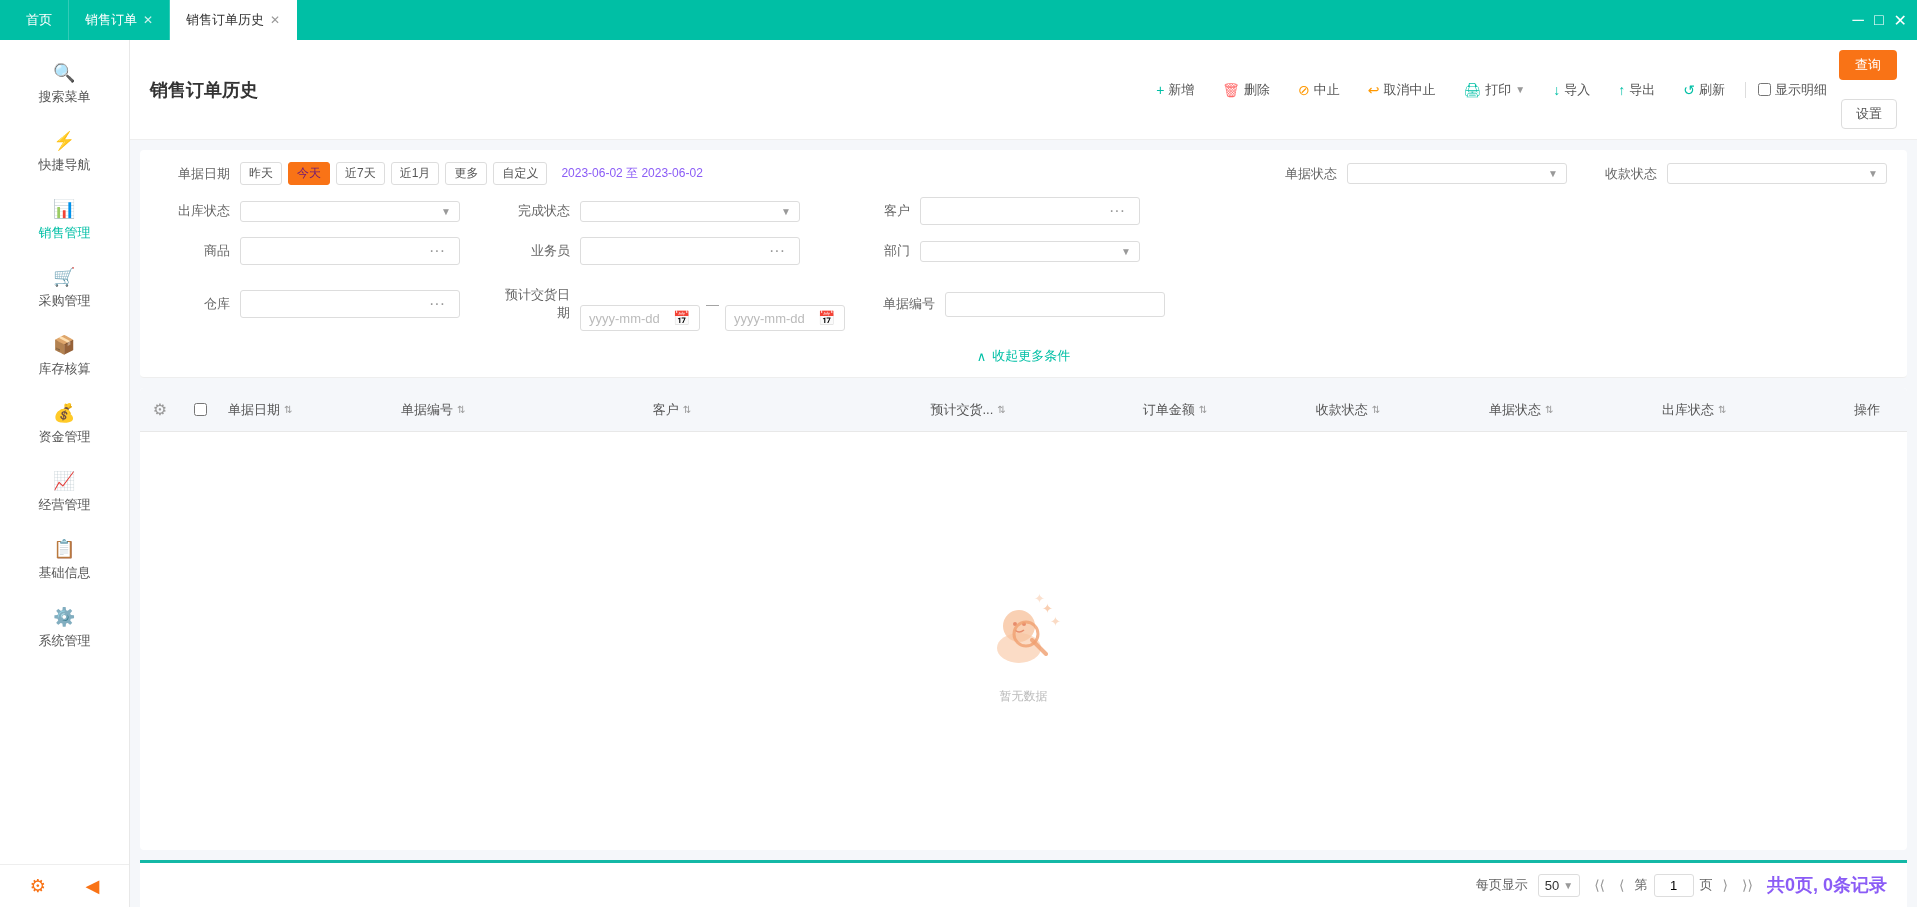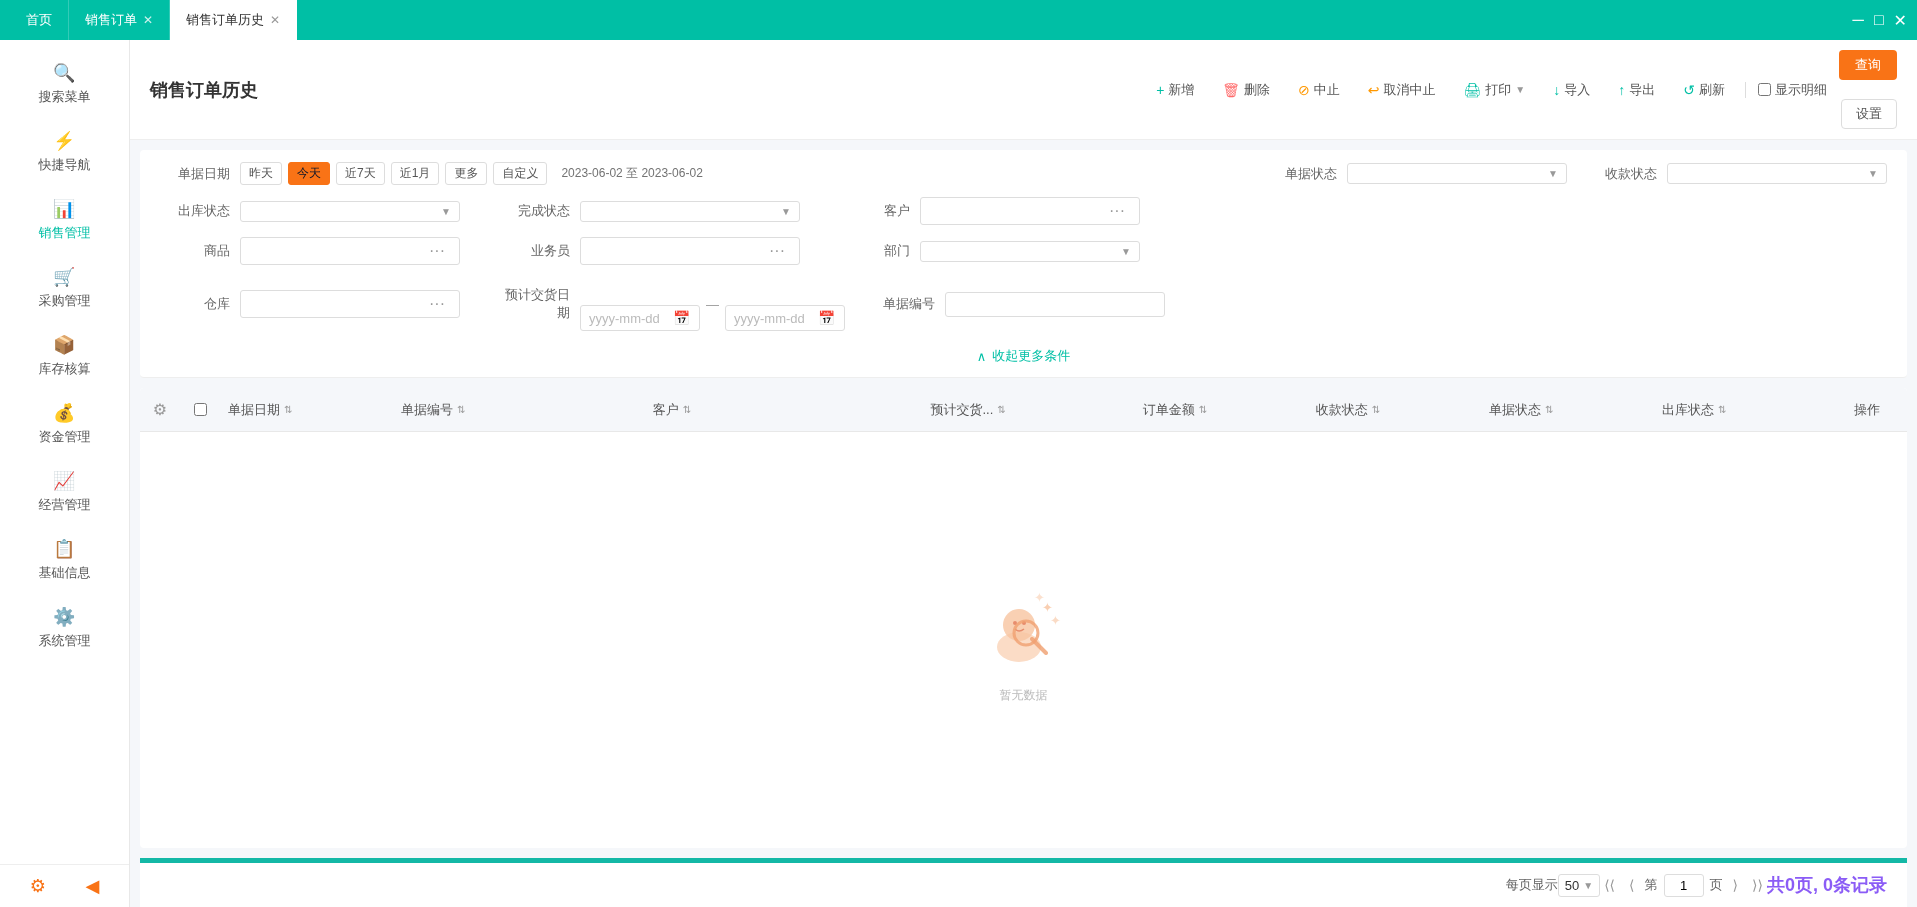--- a/index.html
+++ b/index.html
@@ -204,26 +204,26 @@
       padding: 2px 8px;
       border: 1px solid #ddd;
       border-radius: 3px;
       cursor: pointer;
       font-size: 12px;
       color: #555;
       background: white;
     }
     .date-btn.active {
       background: #f97316;
-      color: #0f172a;
+      color: #701a75;
       border-color: #f97316;
     }
     .date-range-text {
       font-size: 12px;
-      color: #737373;
+      color: #8b5cf6;
       margin-left: 8px;
     }
     .filter-select {
       display: flex;
       align-items: center;
       border: 1px solid #ddd;
       border-radius: 3px;
       padding: 4px 8px;
       cursor: pointer;
       background: white;
@@ -346,25 +346,26 @@
       height: 100px;
     }
     .empty-text {
       color: #bbb;
       font-size: 12px;
     }
 
     
     .pagination-bar {
       background: white;
-      border-top: 5px solid #14b8a6;
+      border-top: 3px solid #14b8a6;
       padding: 10px 20px;
       display: flex;
       align-items: center;
       justify-content: flex-end;
+      gap: 10px;
       margin: 0 10px;
     }
     .page-size-label { color: #666; font-size: 13px; }
     .page-size-select {
       border: 1px solid #ddd;
       border-radius: 3px;
       padding: 3px 6px;
       font-size: 13px;
       color: #333;
       display: flex;

